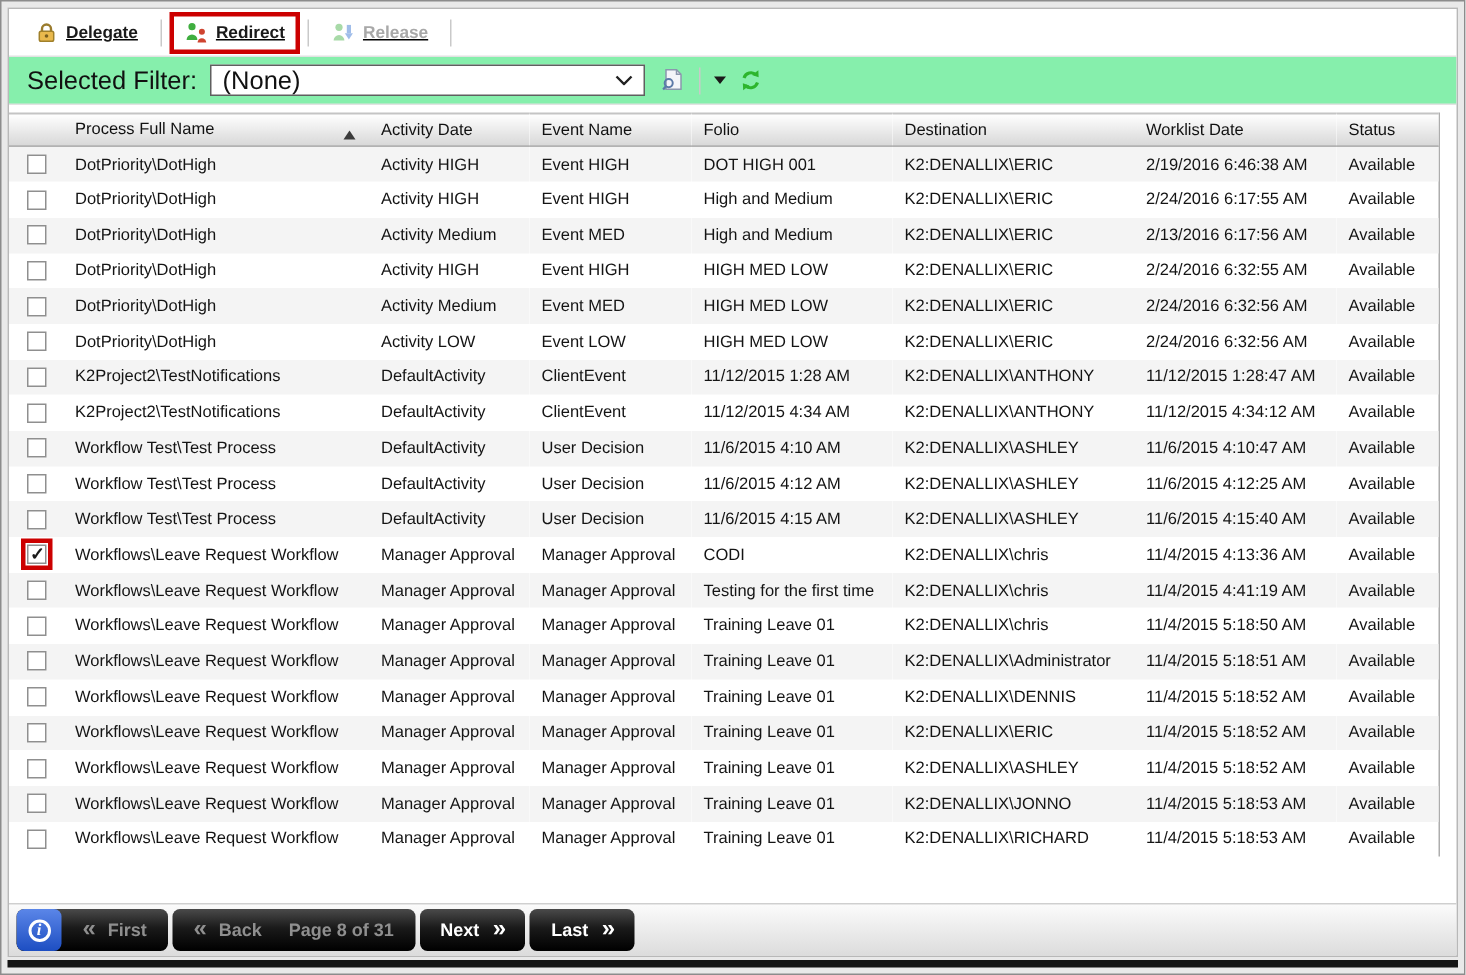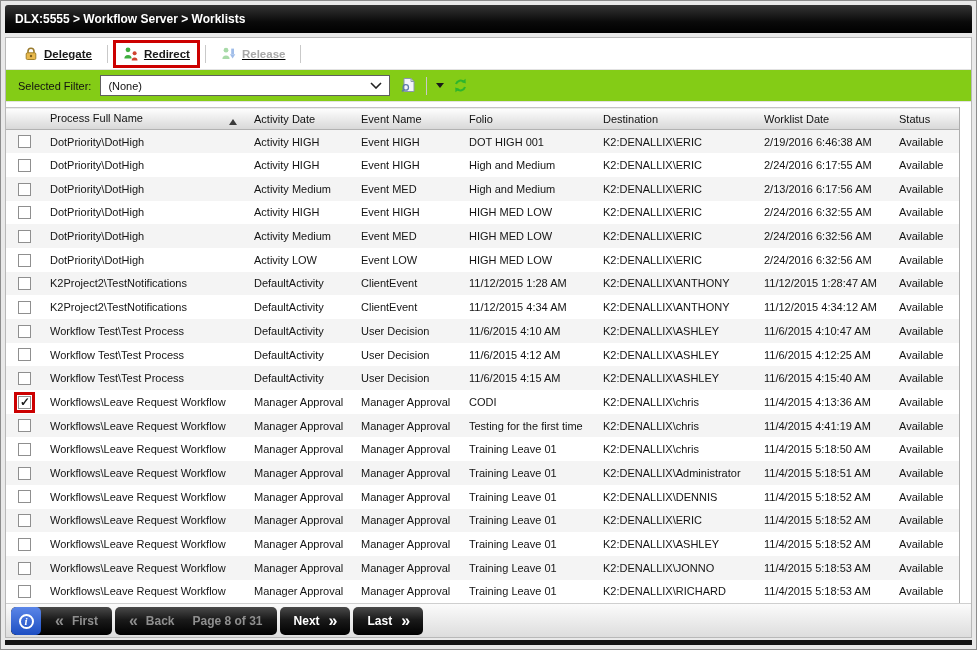--- a/index.html
+++ b/index.html
@@ -52,22 +52,22 @@
   .tb-btn.is-disabled .tb-label { color:#a8a8a8; }
   .tb-btn.is-disabled .icon { opacity:.45; }
   .tb-sep { width:1px; height:18px; background:#c9c9c9; margin:0 4px; flex:none; }
   .icon { display:inline-flex; align-items:center; justify-content:center; }
   
   .filterbar {
     flex:none; height:32px;
     display:flex; align-items:center;
     padding:0 12px; gap:9px;
     border-bottom:1px solid #e2e2e2;
-    font-size:11px; color:#111;
-    background:#84cc16;
+    font-size:17px; color:#111;
+    background:#86efac;
   }
   .filter-select {
     width:290px; height:21px;
     border:1px solid #5f5f5f; background:#fff;
     display:flex; align-items:center; justify-content:space-between;
     padding:0 7px; cursor:pointer;
   }
   .vsep { width:1px; height:18px; background:#c9c9c9; flex:none; }
   .drop-arrow {
     width:0; height:0; cursor:pointer;
@@ -147,23 +147,20 @@
   .chev { font-size:16px; font-weight:700; letter-spacing:-1px; line-height:1; }
   .pg-page { padding:0 14px 0 4px; }
   
   .bottom-strip { flex:none; height:5px; background:#151515; margin-top:2px; }
 </style>
 </head>
 <body>
 
 <div class="window">
 
-  <div class="titlebar">
-    <span>DLX:5555 &gt; Workflow Server &gt; Worklists</span>
-  </div>
 
   <div class="panel">
 
     <div class="toolbar">
       <button class="tb-btn">
         <span class="icon">
           <svg width="16" height="16" viewBox="0 0 16 16">
             <path d="M5 7 V5.3 a3 3 0 0 1 6 0 V7" fill="none" stroke="#9a7b2d" stroke-width="1.6"></path>
             <rect x="3.2" y="6.8" width="9.6" height="6.7" rx="1.2" fill="#e9b94d" stroke="#a0802a" stroke-width="1"></rect>
             <circle cx="8" cy="10" r="1.2" fill="#7a5f1e"></circle>

